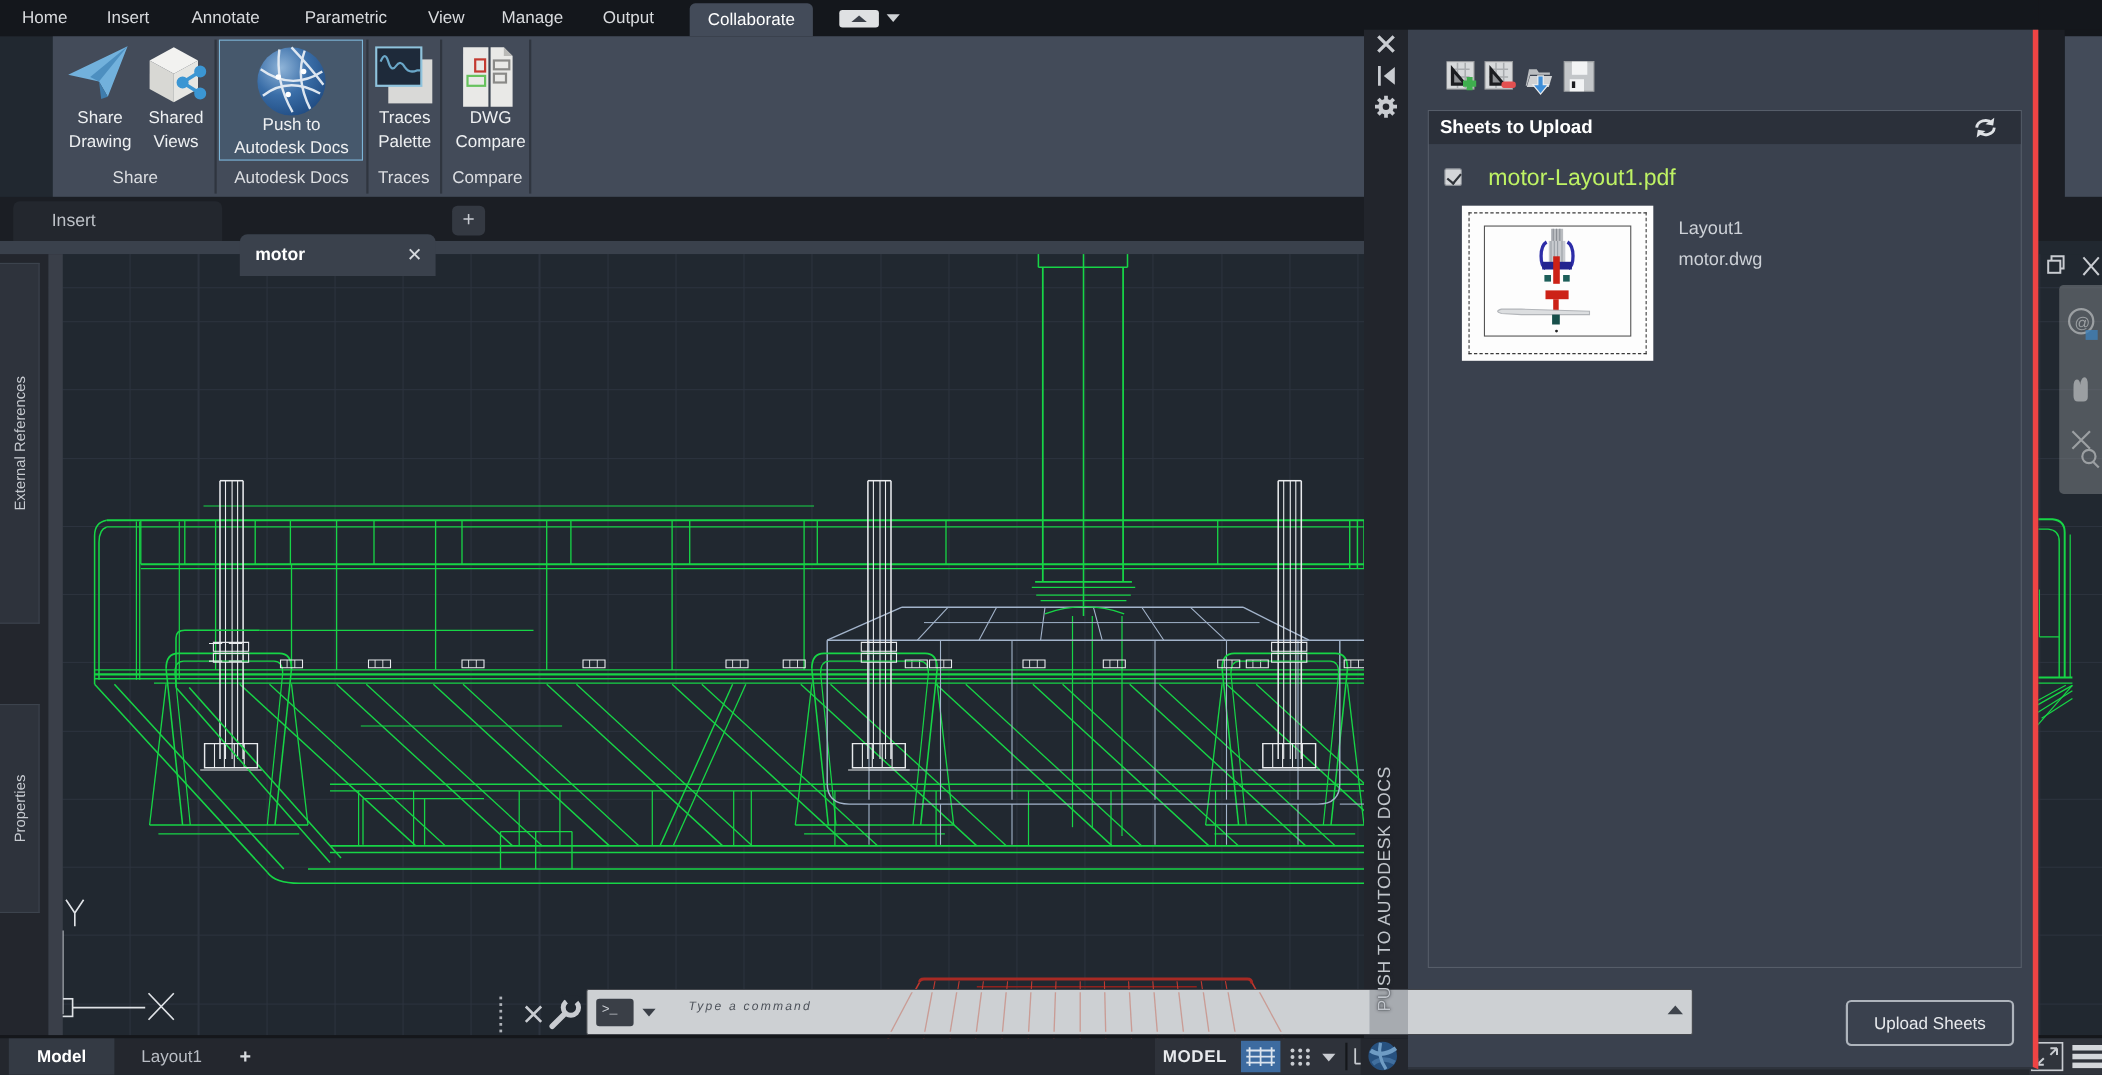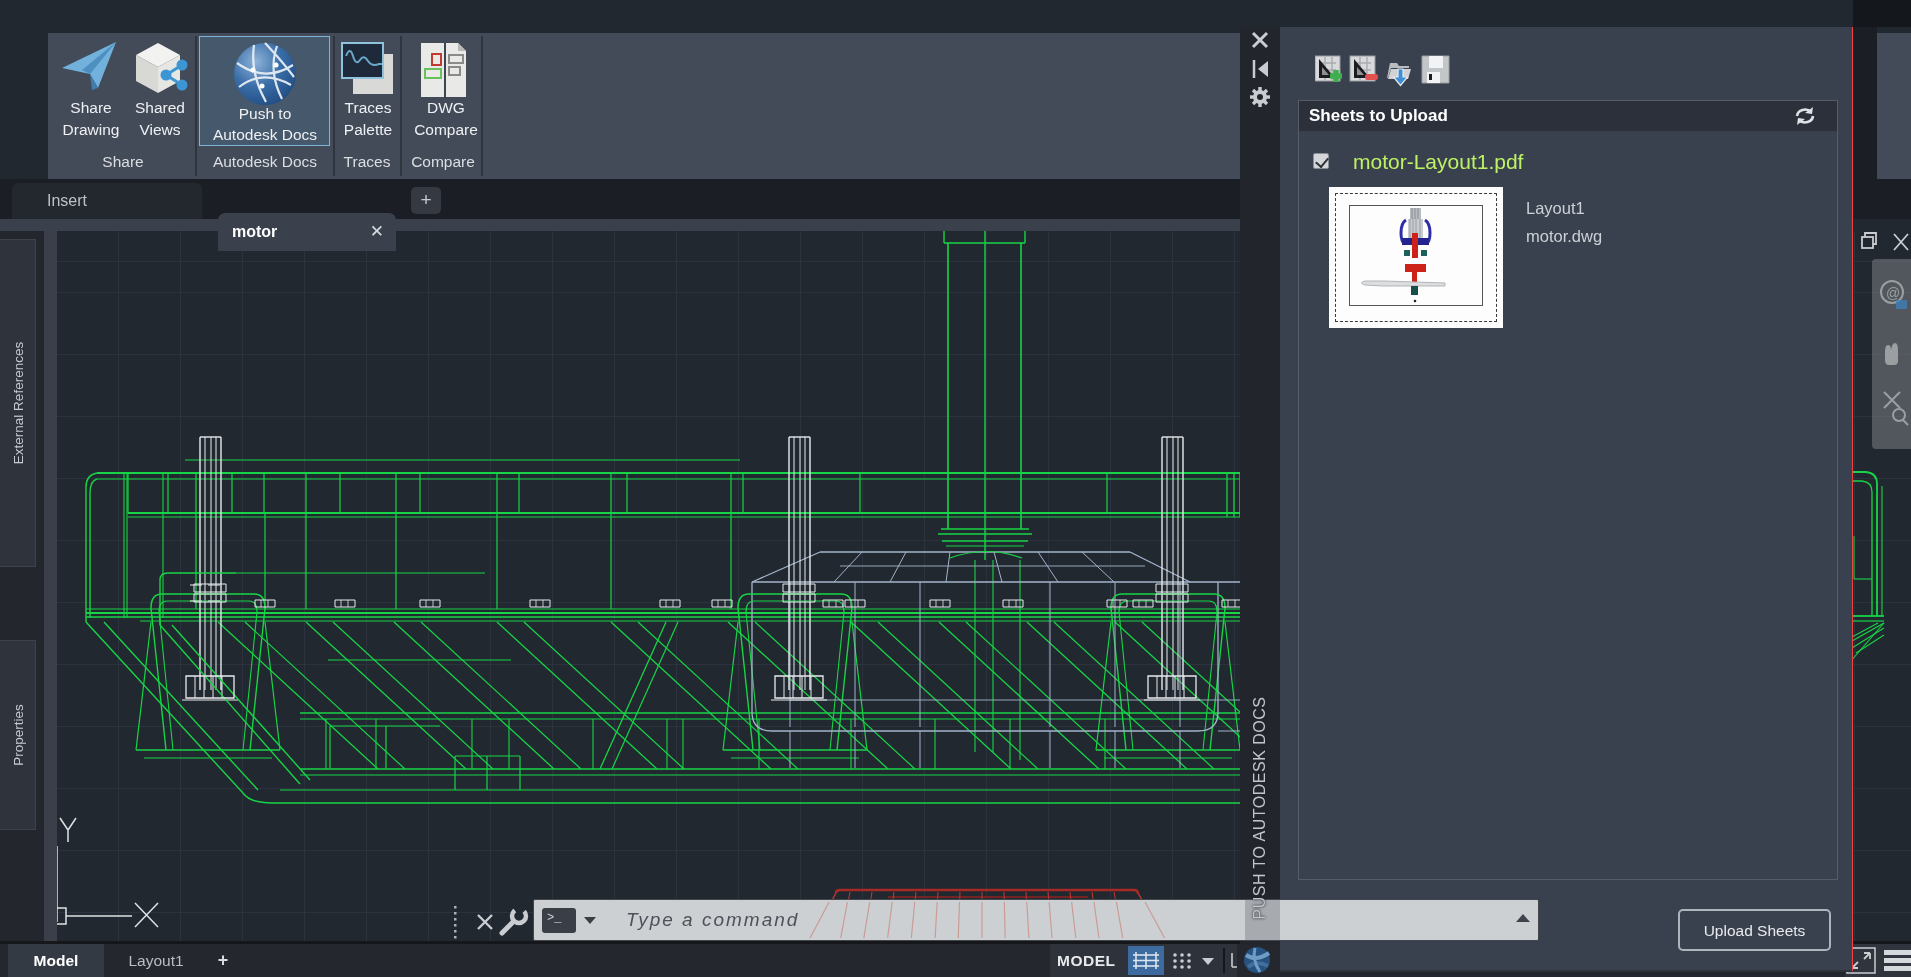--- a/index.html
+++ b/index.html
@@ -47,32 +47,32 @@
 .vtab { position:absolute; left:0; width:36px; background:#2e333c; border:1px solid #3c434d; border-left:none; }
 .vtab span { position:absolute; left:50%; top:50%; transform:translate(-50%,-50%) rotate(-90deg); white-space:nowrap;
   color:#c7cbd1; font-size:13.5px; }
 
 #cmdicons { left:440px; top:902px; width:95px; height:40px; z-index:22; }
 #cmdbar { left:533px; top:899px; width:1006px; height:42px; background:#cdd0d3;
   border:1.5px solid #43464c; border-radius:2px; z-index:21; }
 #cmdbar .prompt { position:absolute; left:8px; top:8px; width:34px; height:25px; background:#3a3f47; border-radius:3px; }
 #cmdbar .prompt:after { content:">_"; position:absolute; left:5px; top:3px; color:#cfd3d8; font-size:12px; font-family:"Liberation Mono",monospace; }
 #cmdbar .caret { position:absolute; left:50px; top:17px; border-left:6px solid transparent; border-right:6px solid transparent; border-top:7px solid #3a3f47; }
-#cmdtext { position:absolute; left:92px; top:9px; font-style:italic; color:#4d525a; font-size:19px; letter-spacing:2px; }
+#cmdtext { position:absolute; left:92px; top:9px; font-style:italic; color:#4d525a; font-size:11px; letter-spacing:2px; }
 #cmdup { position:absolute; right:8px; top:14px; border-left:7px solid transparent; border-right:7px solid transparent; border-bottom:8px solid #3f444c; }
 
 #statusbar { left:0; top:944px; width:1911px; height:33px; background:#24272e; z-index:15; }
 #statustop { left:0; top:941px; width:1911px; height:3px; background:#15171b; z-index:15; }
 .ltab { position:absolute; top:0; height:33px; line-height:33px; font-size:15.5px; }
 #modeltab { left:8px; width:96px; background:#343a44; color:#fff; font-weight:bold; text-align:center; }
 #layouttab { left:108px; width:96px; color:#b9bdc4; text-align:center; }
 #pluslay { left:208px; width:30px; color:#d8dbdf; font-weight:bold; text-align:center; font-size:18px; }
 #modeltxt { position:absolute; left:1057px; top:0; height:33px; line-height:33px; color:#e8eaed; font-size:15.5px; font-weight:bold; letter-spacing:0.5px; }
 
-#palette { left:1280px; top:27px; width:573px; height:945px; background:#3a414e; z-index:20; border-right:1px solid #ef4444; border-bottom:2px solid #2e333c; }
+#palette { left:1280px; top:27px; width:573px; height:945px; background:#3a414e; z-index:20; border-right:5px solid #ef4444; border-bottom:2px solid #2e333c; }
 #palstrip { position:absolute; left:-40px; top:0; width:40px; height:917px; background:#22252c; }
 #paltitle { position:absolute; left:1246px; top:689px; width:28px; height:238px; z-index:23; }
 #paltitle span { position:absolute; left:50%; top:50%; transform:translate(-50%,-50%) rotate(-90deg); white-space:nowrap;
   color:#c2c6cc; font-size:16px; letter-spacing:0.5px; text-shadow:0 0 3px rgba(40,44,50,0.95), 0 0 1px rgba(40,44,50,0.8); }
 #sheetsbox { position:absolute; left:18px; top:73px; width:540px; height:780px; border:1px solid #565d69; }
 #sheetshdr { position:absolute; left:0px; top:0px; width:538px; height:30px; background:#2b303a; color:#fff;
   font-weight:bold; font-size:17px; line-height:30px; padding-left:10px; }
 #chkrow { position:absolute; left:14px; top:49px; }
 #chkbox { position:absolute; left:0; top:3px; width:16px; height:16px; background:#d4d6d9; border:1px solid #8a8f96; border-radius:2px; }
 #chkbox:after { content:""; position:absolute; left:4px; top:1px; width:6px; height:10px; border:solid #2e3238;
@@ -361,20 +361,32 @@
 <path d="M845,600 h20 v7 h-20 Z" stroke="#e9ebee" stroke-width="1.0" fill="none"></path>
 <path d="M930,600 h20 v7 h-20 Z" stroke="#e9ebee" stroke-width="1.0" fill="none"></path>
 <path d="M1003,600 h20 v7 h-20 Z" stroke="#e9ebee" stroke-width="1.0" fill="none"></path>
 <path d="M1107,600 h20 v7 h-20 Z" stroke="#e9ebee" stroke-width="1.0" fill="none"></path>
 <path d="M1133,600 h20 v7 h-20 Z" stroke="#e9ebee" stroke-width="1.0" fill="none"></path>
 <path d="M1222,600 h20 v7 h-20 Z" stroke="#e9ebee" stroke-width="1.0" fill="none"></path>
 <path d="M190,585 h12 M208,585 h12 M190,601 h12 M208,601 h12" stroke="#e9ebee" stroke-width="1.0" fill="none"></path>
 <path d="M836,893 Q836,890 840,890 L1134,890 Q1138,890 1138,894" stroke="#a82a24" stroke-width="2.6" fill="none"></path>
 </svg>
 
+  <div class="abs" id="menubar">
+    <span class="mi" style="left:20px">Home</span>
+    <span class="mi" style="left:97px">Insert</span>
+    <span class="mi" style="left:174px">Annotate</span>
+    <span class="mi" style="left:277px">Parametric</span>
+    <span class="mi" style="left:389px">View</span>
+    <span class="mi" style="left:456px">Manage</span>
+    <span class="mi" style="left:548px">Output</span>
+    <div id="collabtab">Collaborate</div>
+    <div id="ribdrop"></div>
+      <div id="ribdrop2"></div>
+  </div>
 
   <div class="abs" id="ribbon">
 
     <svg style="position:absolute;left:12px;top:5px" width="62" height="58" viewBox="0 0 62 58">
       <path d="M2 30 L56 4 L38 50 L30 36 Z" fill="#72b1dc"></path>
       <path d="M56 4 L30 36 L22 32 Z" fill="#4d8fc0"></path>
       <path d="M30 36 L32 52 L38 50" fill="#3f7dad"></path>
     </svg>
     <div class="btnlabel" style="left:4px;top:64px;width:78px">Share<br>Drawing</div>
 

